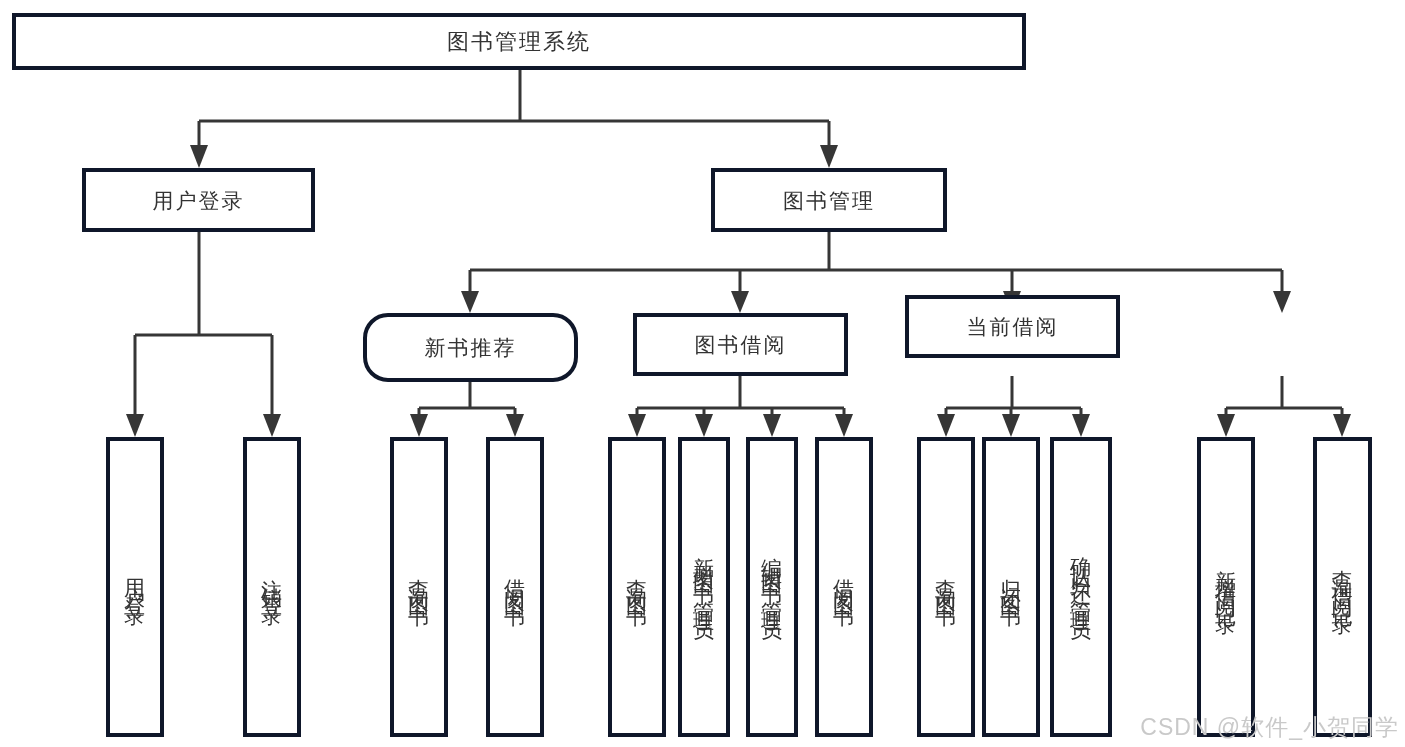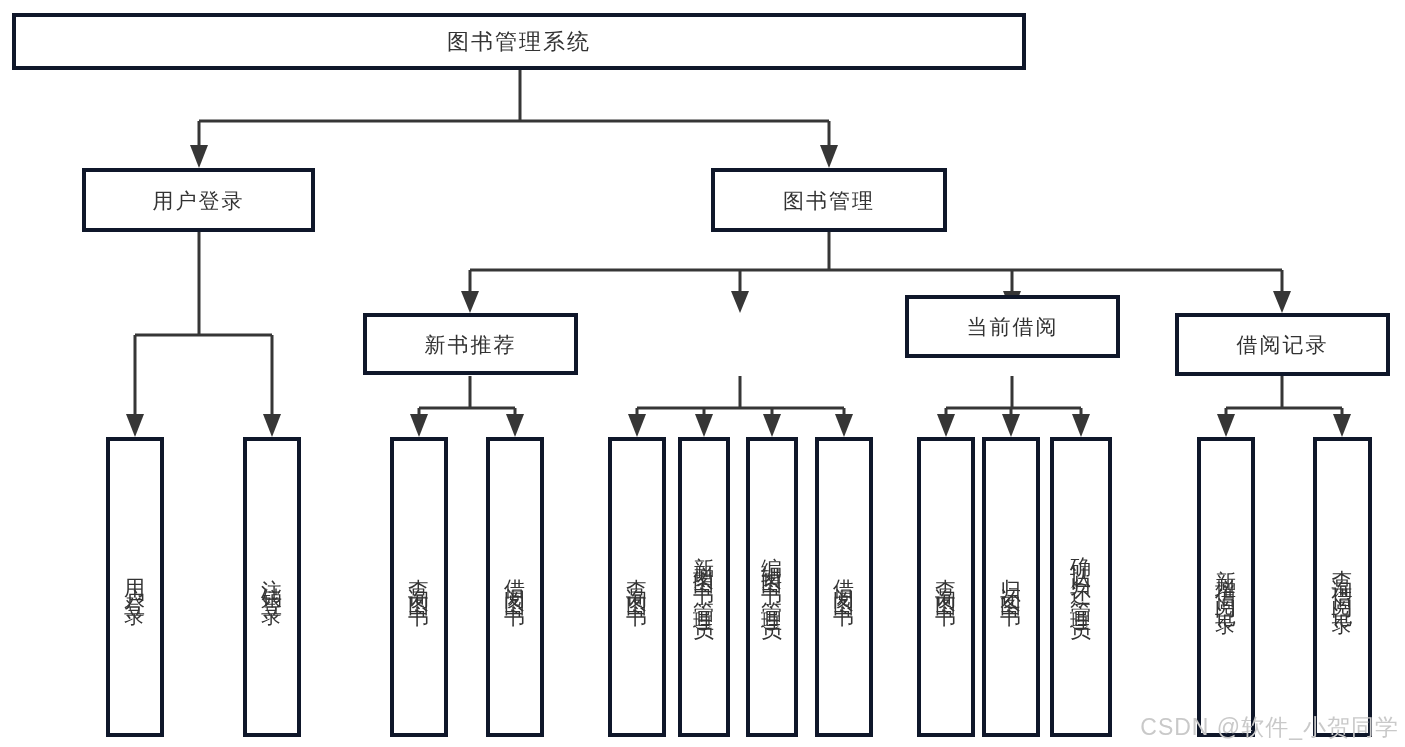--- a/index.html
+++ b/index.html
@@ -85,23 +85,23 @@
       <path d="M1226 437 L1217 414 L1235 414 Z"></path>
       <path d="M1342 437 L1333 414 L1351 414 Z"></path>
     </g>
   </svg>
 
   <div class="node title" style="left:12px; top:13px; width:1014px; height:57px;">图书管理系统</div>
 
   <div class="node h" style="left:82px; top:168px; width:233px; height:64px;">用户登录</div>
   <div class="node h" style="left:711px; top:168px; width:236px; height:64px;">图书管理</div>
 
-  <div class="node h" style="left:363px; top:313px; width:215px; height:62px;">新书推荐</div>
+  <div class="node h" style="left:363px; top:313px; width:215px; height:69px;border-radius:25px;">新书推荐</div>
+  <div class="node h" style="left:633px; top:313px; width:215px; height:63px;">图书借阅</div>
   <div class="node h" style="left:905px; top:295px; width:215px; height:63px;">当前借阅</div>
-  <div class="node h" style="left:1175px; top:313px; width:215px; height:63px;">借阅记录</div>
 
   <div class="node v" style="left:106px; top:437px; width:58px; height:300px;">用户登录</div>
   <div class="node v" style="left:243px; top:437px; width:58px; height:300px;">注销登录</div>
 
   <div class="node v" style="left:390px; top:437px; width:58px; height:300px;">查询图书</div>
   <div class="node v" style="left:486px; top:437px; width:58px; height:300px;">借阅图书</div>
 
   <div class="node v" style="left:608px; top:437px; width:58px; height:300px;">查询图书</div>
   <div class="node v" style="left:678px; top:437px; width:52px; height:300px;">新增图书（管理员）</div>
   <div class="node v" style="left:746px; top:437px; width:52px; height:300px;">编辑图书（管理员）</div>

